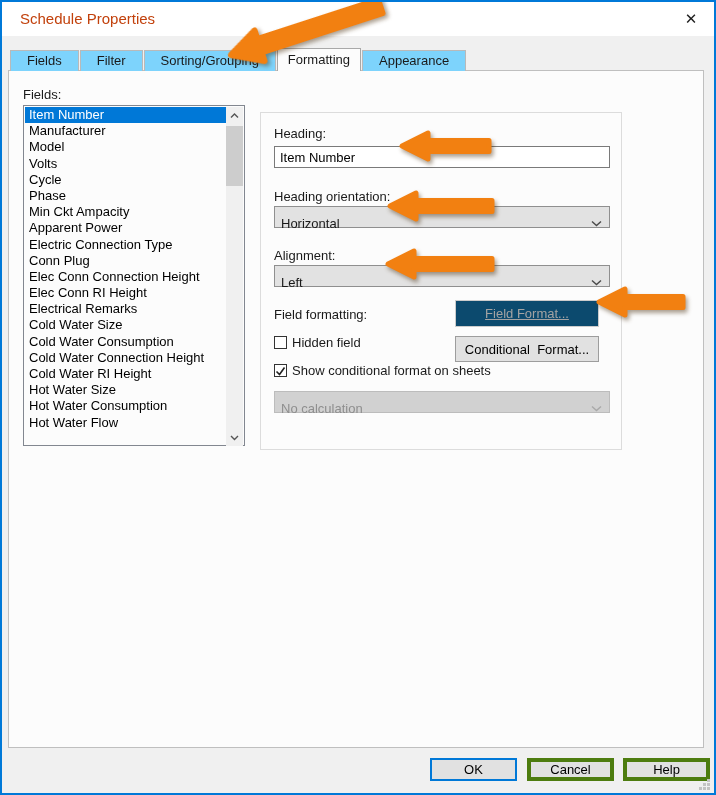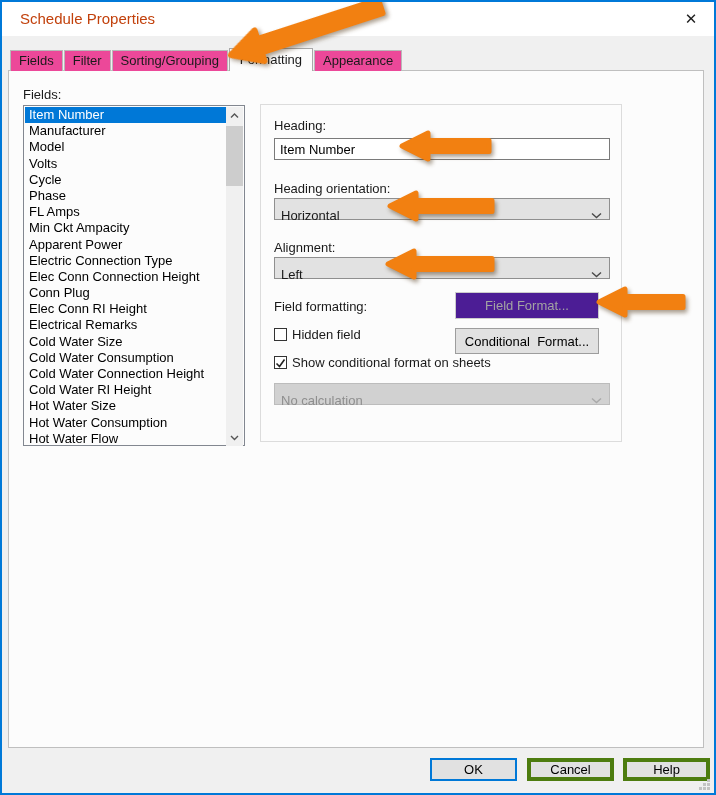--- a/index.html
+++ b/index.html
@@ -13,21 +13,21 @@
   }
 
   
   .titlebar { left:0; top:0; width:712px; height:34px; background:#ffffff; }
   .title-text { left:18px; top:0; line-height:34px; font-size:15px; color:#c2410c; }
   .close-btn { right:0; top:0; width:46px; height:34px; text-align:center; line-height:34px;
                font-size:15px; color:#1a1a1a; cursor:pointer; }
 
   
   .tabstrip { left:8px; top:46px; height:23px; display:flex; align-items:flex-end; z-index:6; }
-  .tab { height:21px; line-height:20px; padding:0 8px; background:#ec4899;
+  .tab { height:21px; line-height:20px; padding:0 16px; background:#7dd3fc;
          border:1px solid #b9b9b9; border-bottom:none; margin-right:1px; white-space:nowrap; }
   .tab.is-active { height:23px; line-height:22px; background:#fcfcfc; padding:0 10px;
                    border-color:#a8a8a8; position:relative; z-index:7; }
 
   
   .page { left:6px; top:68px; width:696px; height:678px; background:#fcfcfc;
           border:1px solid #bfbfbf; }
 
   .field-label { font-size:13px; color:#1a1a1a; white-space:nowrap; }
 
@@ -40,37 +40,37 @@
   .list-item.is-active { background:#0078d7; color:#fff; }
 
   
   .scrollbar { position:absolute; top:0; right:0; width:17px; height:339px; background:#f0f0f0; }
   .sb-btn { position:absolute; left:0; width:17px; height:17px; display:flex;
             align-items:center; justify-content:center; }
   .sb-up { top:0; } .sb-down { bottom:0; }
   .sb-thumb { position:absolute; left:0; top:19px; width:17px; height:60px; background:#cdcdcd; }
 
   
-  .groupbox { left:251px; top:33px; width:362px; height:338px; background:#fcfcfc;
+  .groupbox { left:251px; top:41px; width:362px; height:338px; background:#fcfcfc;
               border:1px solid #dcdcdc; }
 
   .text-input { left:13px; top:33px; width:336px; height:22px; border:1px solid #7a7a7a;
                 background:#fff; font-family:"Liberation Sans", sans-serif; font-size:13px;
                 padding:0 5px; color:#000; }
 
   .combo { height:22px; width:336px; left:13px; background:#e2e2e2; border:1px solid #8f8f8f;
            display:flex; align-items:center; justify-content:space-between;
            padding:12px 7px 0 6px; cursor:default; }
   .combo.disabled { background:#d1d1d1; border-color:#bcbcbc; color:#8e8e8e; }
   .combo.disabled .chev polyline { stroke:#a9a9a9; }
 
   .win-btn { height:27px; background:#e1e1e1; border:1px solid #9d9d9d; text-align:center;
              font-family:"Liberation Sans", sans-serif; font-size:13px; color:#000;
              display:flex; align-items:center; justify-content:center; cursor:pointer; }
-  .win-btn.disabled { background:#4c1d95; border-color:#cccccc; color:#a3a3a3; cursor:default; }
+  .win-btn.disabled { background:#0c4a6e; border-color:#cccccc; color:#a3a3a3; cursor:default;text-decoration:underline; }
   .btn-pre { white-space:pre; }
 
   .check-row { display:flex; align-items:center; gap:5px; cursor:pointer; }
   .checkbox { width:13px; height:13px; background:#fff; border:1px solid #333;
               display:flex; align-items:center; justify-content:center; flex:0 0 13px; }
   .checkbox svg { display:none; }
   .checkbox.checked svg { display:block; }
 
   
   .footer-btn { width:87px; height:23px; background:#e1e1e1; border:4px solid #4d7c0f;
@@ -117,26 +117,25 @@
 
     <div class="abs listbox">
       <div class="list-items">
 
       <div class="list-item is-active">Item Number</div>
           <div class="list-item">Manufacturer</div>
           <div class="list-item">Model</div>
           <div class="list-item">Volts</div>
           <div class="list-item">Cycle</div>
           <div class="list-item">Phase</div>
-          <div class="list-item">FL Amps</div>
           <div class="list-item">Min Ckt Ampacity</div>
           <div class="list-item">Apparent Power</div>
           <div class="list-item">Electric Connection Type</div>
+          <div class="list-item">Conn Plug</div>
           <div class="list-item">Elec Conn Connection Height</div>
-          <div class="list-item">Conn Plug</div>
           <div class="list-item">Elec Conn RI Height</div>
           <div class="list-item">Electrical Remarks</div>
           <div class="list-item">Cold Water Size</div>
           <div class="list-item">Cold Water Consumption</div>
           <div class="list-item">Cold Water Connection Height</div>
           <div class="list-item">Cold Water RI Height</div>
           <div class="list-item">Hot Water Size</div>
           <div class="list-item">Hot Water Consumption</div>
           <div class="list-item">Hot Water Flow</div>
         </div>

